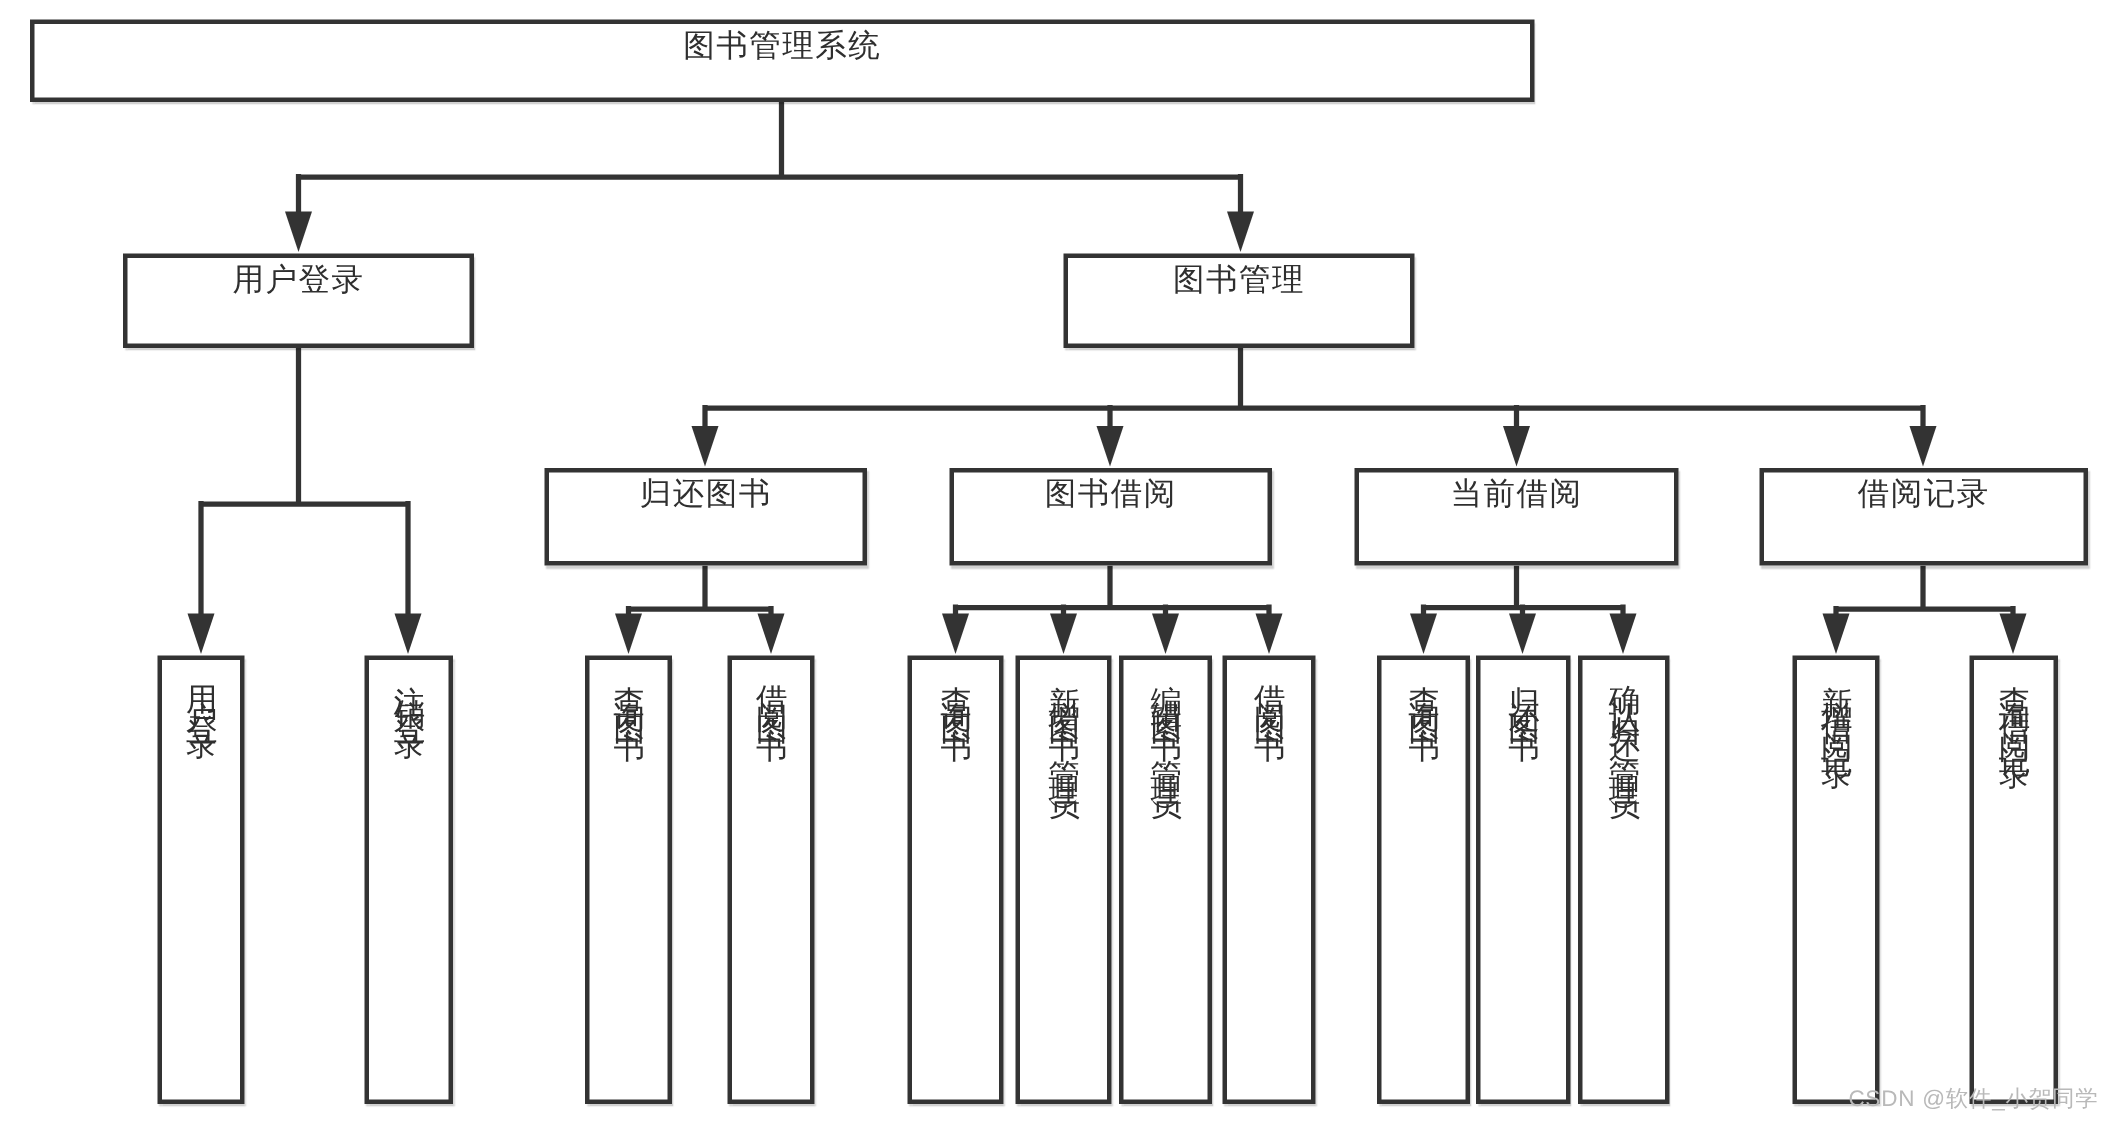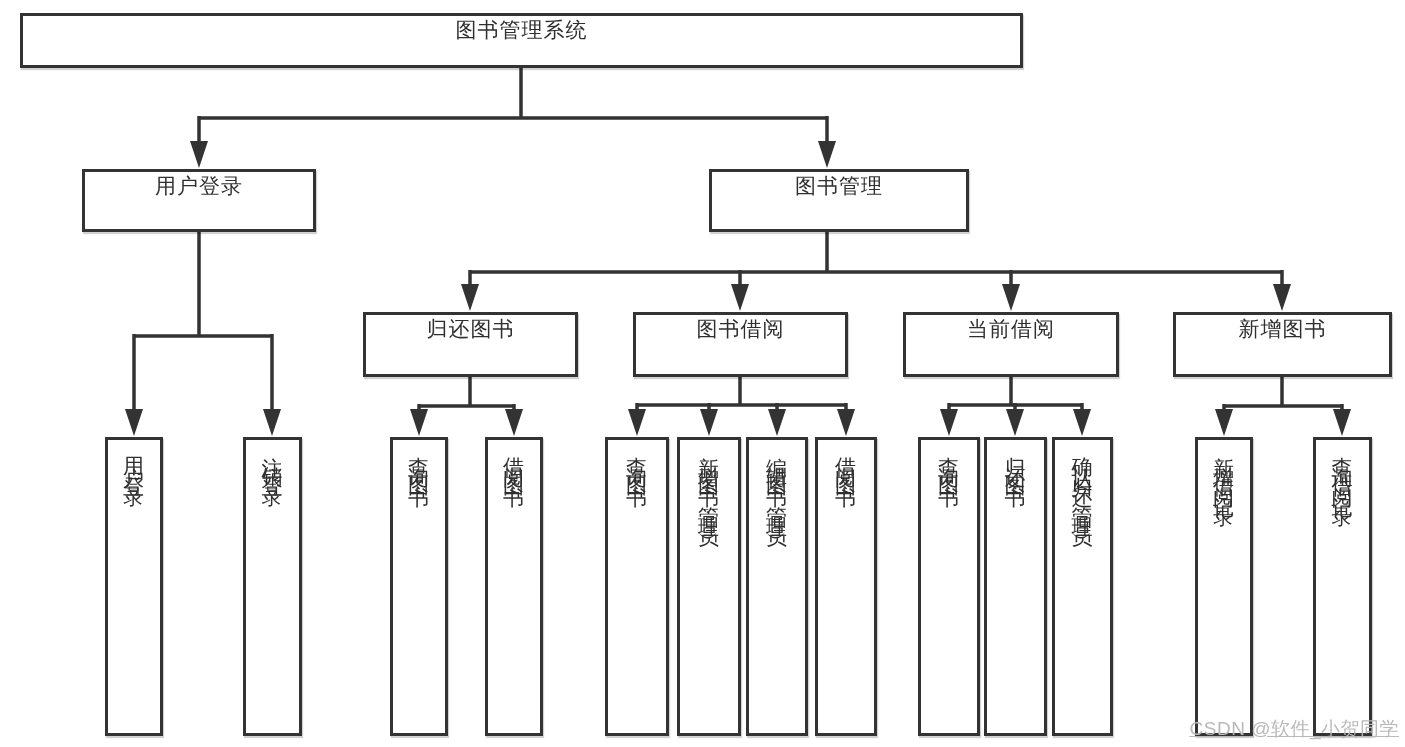--- a/index.html
+++ b/index.html
@@ -34,24 +34,23 @@
   .node.v span{
     writing-mode:vertical-rl;
     text-orientation:mixed;
     letter-spacing:10px;
     line-height:1;
   }
   #watermark{
     position:absolute;
     right:6px;bottom:5px;
     color:var(--watermark);
-    font-size:19px;
+    font-size:15px;
     letter-spacing:0.5px;
     z-index:5;
-    text-decoration:underline;
   }
 </style>
 </head>
 <body>
 
 <div id="canvas">
 
   <svg id="wires" viewBox="0 0 1405 747" fill="none" stroke="#333333" stroke-width="3.5">
 
     <g>
@@ -102,35 +101,35 @@
     </g>
   </svg>
 
   <div class="node" style="left:20px;top:13px;width:1003px;height:55px">
     <span>图书管理系统</span>
   </div>
 
   <div class="node" style="left:82px;top:169px;width:234px;height:63px">
     <span>用户登录</span>
   </div>
-  <div class="node" style="left:709px;top:169px;width:260px;height:63px">
+  <div class="node" style="left:709px;top:169px;width:234px;height:63px">
     <span>图书管理</span>
   </div>
 
   <div class="node" style="left:363px;top:312px;width:215px;height:65px">
     <span>归还图书</span>
   </div>
   <div class="node" style="left:903px;top:312px;width:216px;height:65px">
     <span>当前借阅</span>
   </div>
   <div class="node" style="left:633px;top:312px;width:215px;height:65px">
     <span>图书借阅</span>
   </div>
   <div class="node" style="left:1173px;top:312px;width:219px;height:65px">
-    <span>新增图书</span>
+    <span>借阅记录</span>
   </div>
 
   <div class="node v" style="left:105px;top:437px;width:58px;height:299px">
     <span>用户登录</span>
   </div>
   <div class="node v" style="left:243px;top:437px;width:59px;height:299px">
     <span>注销登录</span>
   </div>
 
   <div class="node v" style="left:390px;top:437px;width:58px;height:299px">

